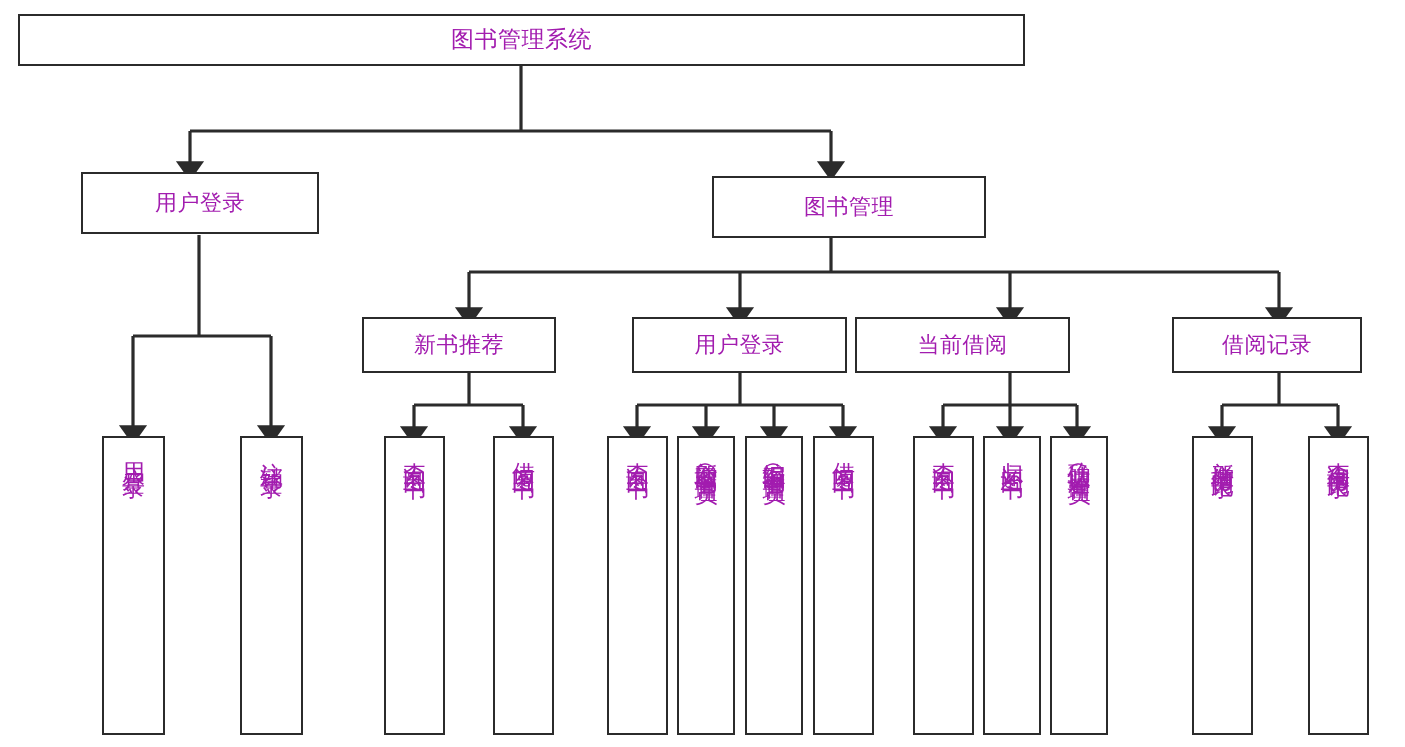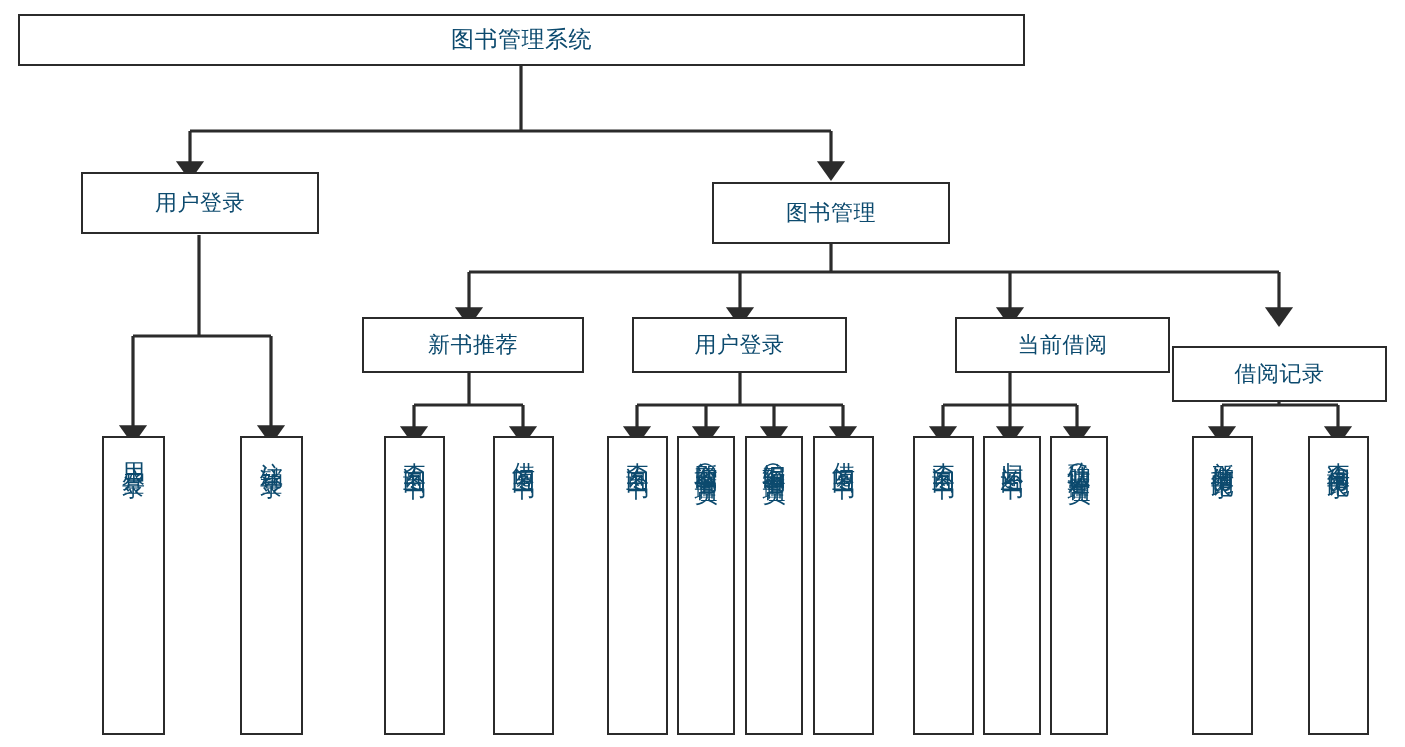--- a/index.html
+++ b/index.html
@@ -28,21 +28,21 @@
     pointer-events: none;
   }
   .node {
     position: absolute;
     box-sizing: border-box;
     border: 2px solid #2b2b2b;
     background: #ffffff;
     display: flex;
     align-items: center;
     justify-content: center;
-    color: #0c4a6e;
+    color: #a21caf;
     z-index: 2;
   }
   .node .lbl {
     display: block;
     text-align: center;
     line-height: 1.12;
     white-space: pre;
   }
   
   .node.h .lbl {
@@ -138,37 +138,37 @@
   </svg>
 
   <div class="node h root" style="left:18px; top:14px; width:1007px; height:52px;">
     <span class="lbl">图书管理系统</span>
   </div>
 
   <div class="node h" style="left:81px; top:172px; width:238px; height:62px;">
     <span class="lbl">用户登录</span>
   </div>
 
-  <div class="node h" style="left:712px; top:182px; width:238px; height:62px;">
+  <div class="node h" style="left:712px; top:176px; width:274px; height:62px;">
     <span class="lbl">图书管理</span>
   </div>
 
-  <div class="node h" style="left:362px; top:317px; width:222px; height:56px;">
+  <div class="node h" style="left:362px; top:317px; width:194px; height:56px;">
     <span class="lbl">新书推荐</span>
   </div>
 
   <div class="node h" style="left:632px; top:317px; width:215px; height:56px;">
     <span class="lbl">用户登录</span>
   </div>
 
-  <div class="node h" style="left:955px; top:317px; width:215px; height:56px;">
+  <div class="node h" style="left:855px; top:317px; width:215px; height:56px;">
     <span class="lbl">当前借阅</span>
   </div>
 
-  <div class="node h" style="left:1172px; top:317px; width:215px; height:56px;margin-top:29px;">
+  <div class="node h" style="left:1172px; top:317px; width:190px; height:56px;">
     <span class="lbl">借阅记录</span>
   </div>
 
   <div class="node v" style="left:102px; top:436px; width:63px; height:299px;">
     <span class="lbl">用户登录</span>
   </div>
   <div class="node v" style="left:240px; top:436px; width:63px; height:299px;">
     <span class="lbl">注销登录</span>
   </div>
 

